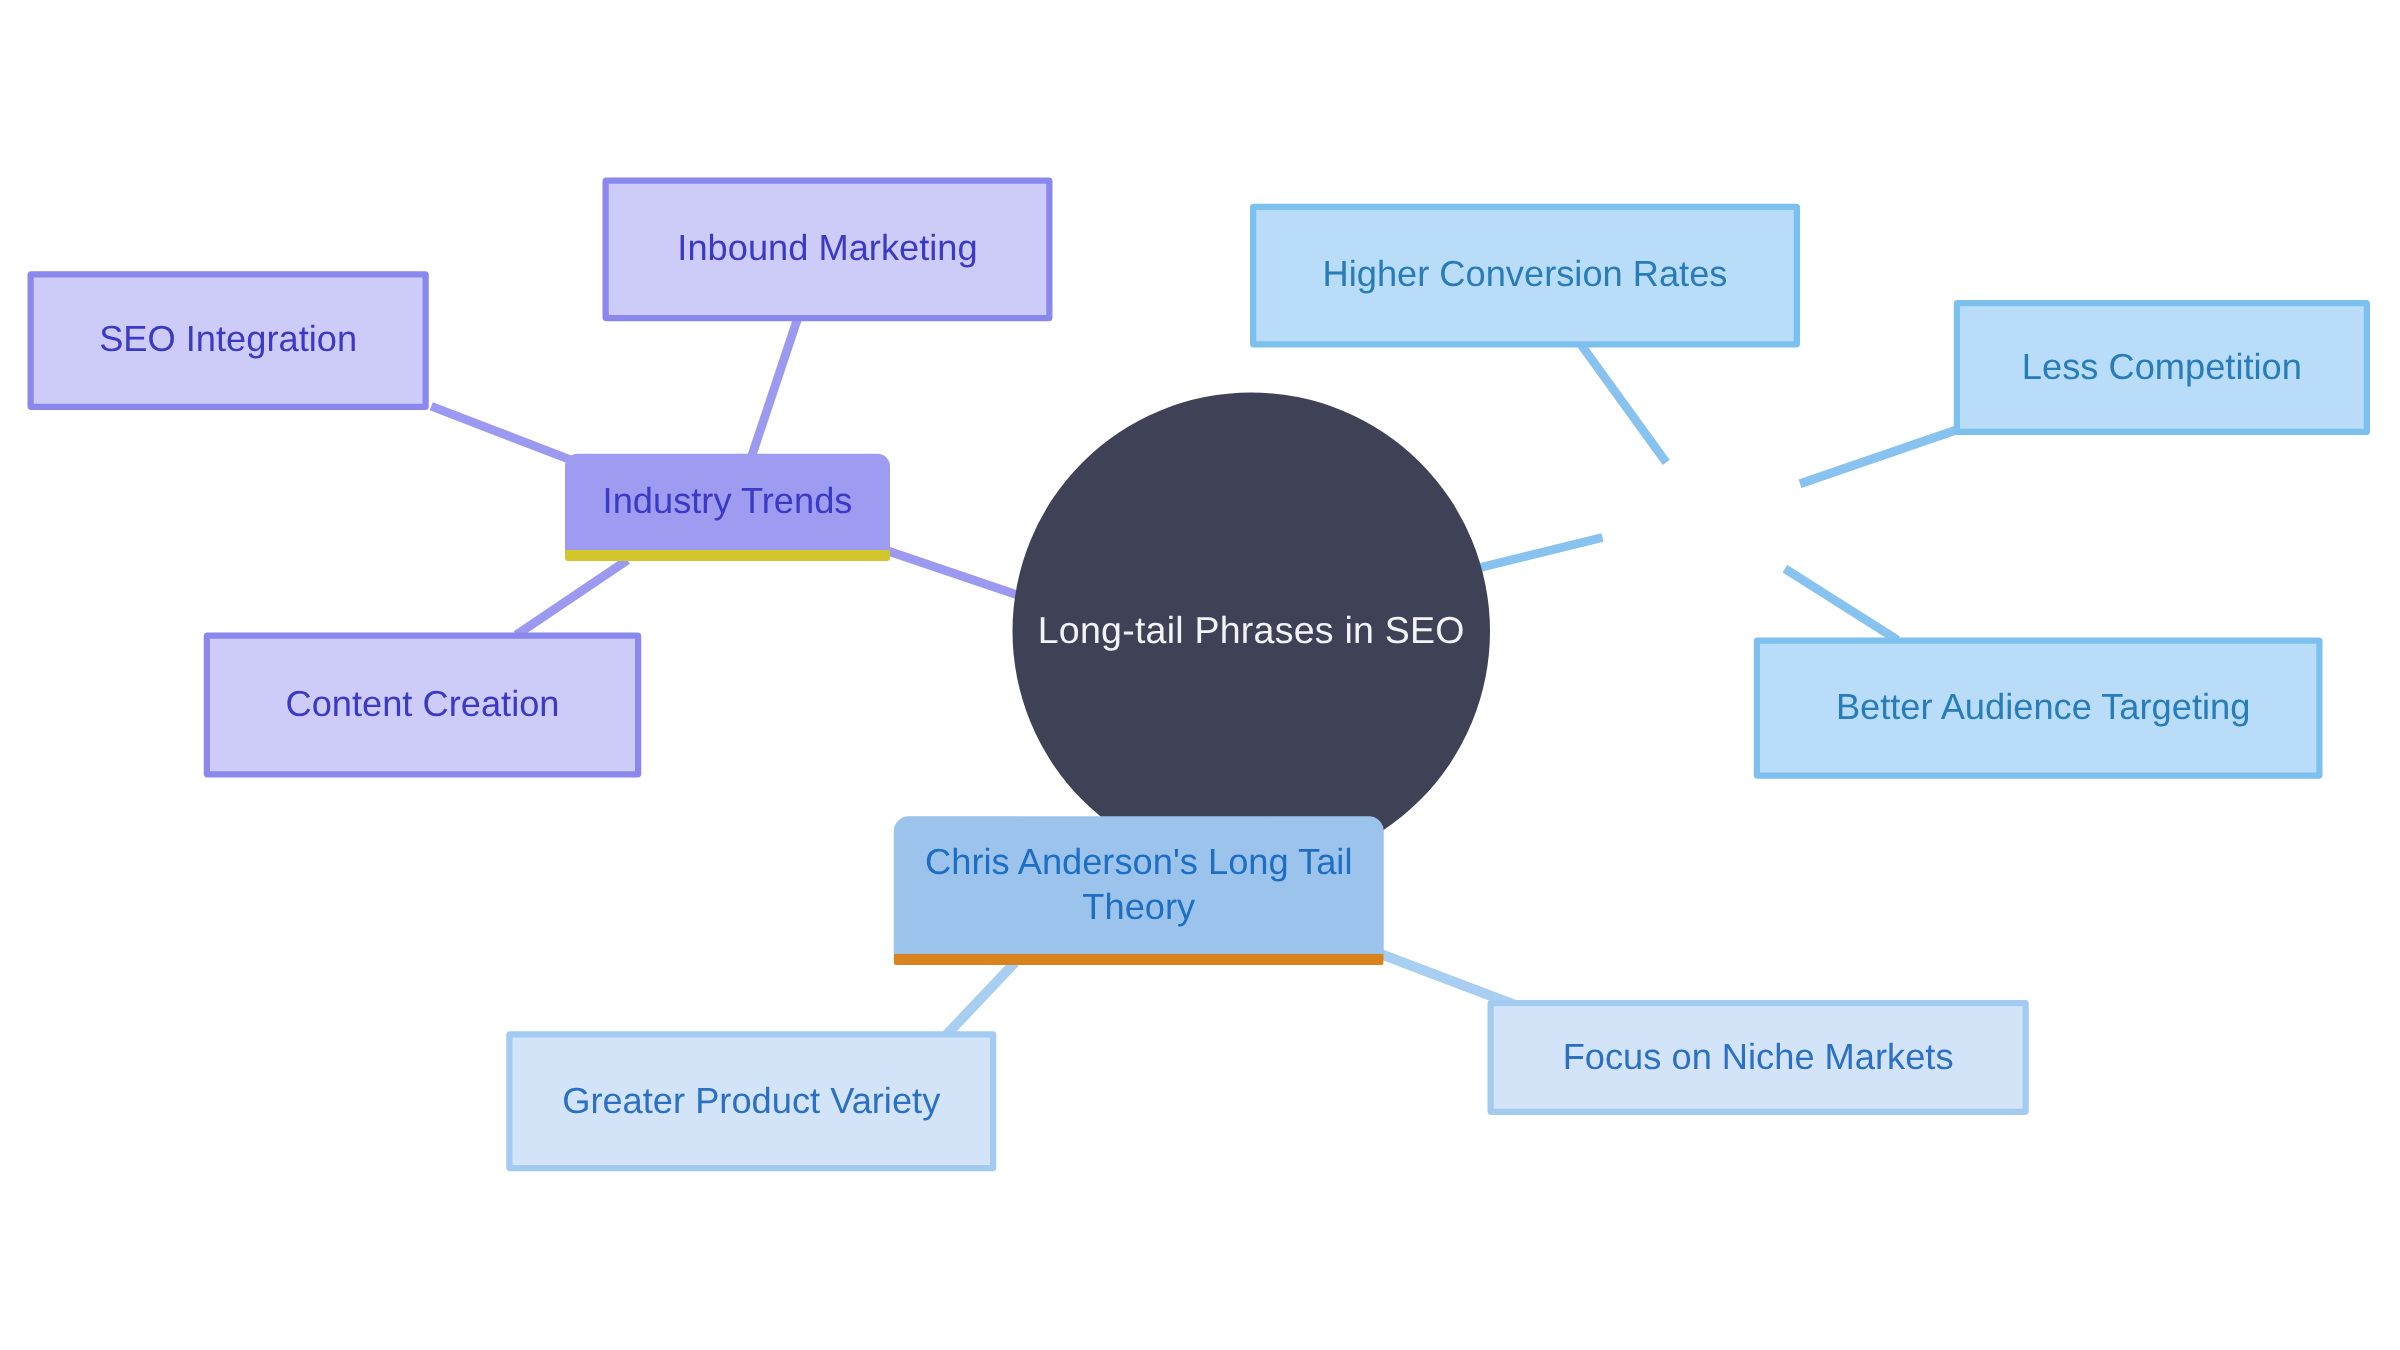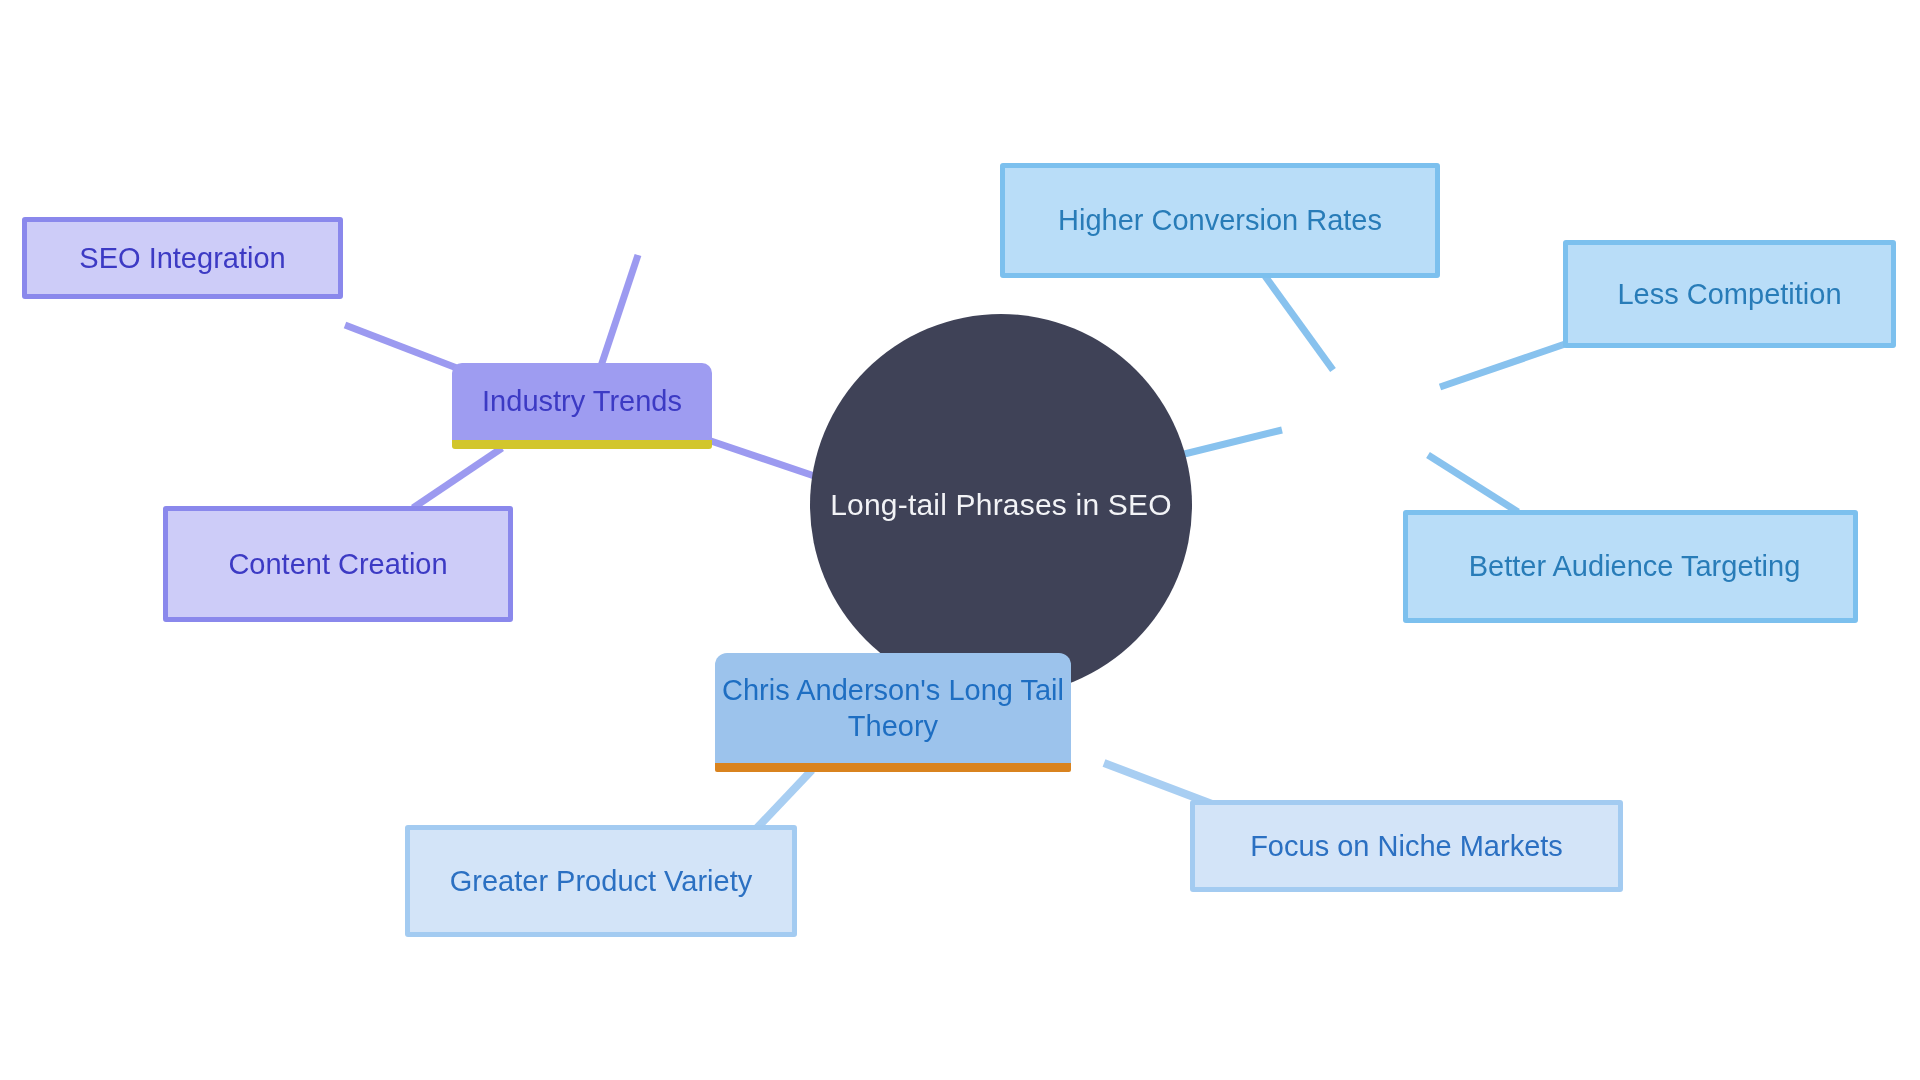--- a/index.html
+++ b/index.html
@@ -51,27 +51,27 @@
   .child-node {
     background: var(--child-fill, #eee);
     color: var(--child-text, #333);
     border: 5px solid var(--child-border, #bbb);
     border-radius: 3px;
     padding: 0 12px;
   }
   
   .n-industry   { left: 452px;  top: 363px; width: 260px; height: 86px; }
   .n-inbound    { left: 482px;  top: 142px; width: 360px; height: 115px; }
-  .n-seo        { left: 22px;   top: 217px; width: 321px; height: 82px; }
+  .n-seo        { left: 22px;   top: 217px; width: 321px; height: 111px; }
   .n-content    { left: 163px;  top: 506px; width: 350px; height: 116px; }
   .n-benefits   { left: 1278px; top: 368px; width: 165px; height: 89px; }
   .n-conversion { left: 1000px; top: 163px; width: 440px; height: 115px; align-items: center; }
   .n-competition{ left: 1563px; top: 240px; width: 333px; height: 108px; }
   .n-audience   { left: 1403px; top: 510px; width: 455px; height: 113px; padding-left: 20px; }
-  .n-theory     { left: 715px;  top: 653px; width: 356px; height: 119px; border-radius: 12px 12px 2px 2px; }
+  .n-theory     { left: 715px;  top: 653px; width: 392px; height: 119px; border-radius: 12px 12px 2px 2px; }
   .n-variety    { left: 405px;  top: 825px; width: 392px; height: 112px; }
   .n-niche      { left: 1190px; top: 800px; width: 433px; height: 92px; }
 </style>
 </head>
 <body>
 
 <div class="canvas">
 
   <svg class="edges" width="1920" height="1080" viewBox="0 0 1920 1080">
 
@@ -89,20 +89,23 @@
     <line x1="1104" y1="763" x2="1212" y2="804" stroke-width="8" stroke="#A8CEF2"></line>
   </svg>
 
   <div class="center-circle" style="--fill: #3F4257; --text-color: #F2F3F6;">
     <span>Long-tail Phrases in SEO</span>
   </div>
 
   <div class="node parent-node n-industry" style="--node-fill: #9E9CF1; --node-text: #3C3AC4; --underline: #D2C62C; --child-fill: #CDCCF8; --child-border: #8A88EC; --child-text: #3C3AC4; --connector: #9C9AF0;">
     <span>Industry Trends</span>
   </div>
+  <div class="node child-node n-inbound" style="--node-fill: #9E9CF1; --node-text: #3C3AC4; --underline: #D2C62C; --child-fill: #CDCCF8; --child-border: #8A88EC; --child-text: #3C3AC4; --connector: #9C9AF0;">
+    <span>Inbound Marketing</span>
+  </div>
   <div class="node child-node n-seo" style="--node-fill: #9E9CF1; --node-text: #3C3AC4; --underline: #D2C62C; --child-fill: #CDCCF8; --child-border: #8A88EC; --child-text: #3C3AC4; --connector: #9C9AF0;">
     <span>SEO Integration</span>
   </div>
   <div class="node child-node n-content" style="--node-fill: #9E9CF1; --node-text: #3C3AC4; --underline: #D2C62C; --child-fill: #CDCCF8; --child-border: #8A88EC; --child-text: #3C3AC4; --connector: #9C9AF0;">
     <span>Content Creation</span>
   </div>
 
   <div class="node child-node n-conversion" style="--node-fill: #7CBBEA; --node-text: #1B74C0; --underline: #E0772B; --child-fill: #B9DDF8; --child-border: #7CC0EE; --child-text: #287CB8; --connector: #88C2EE;">
     <span>Higher Conversion Rates</span>
   </div>

